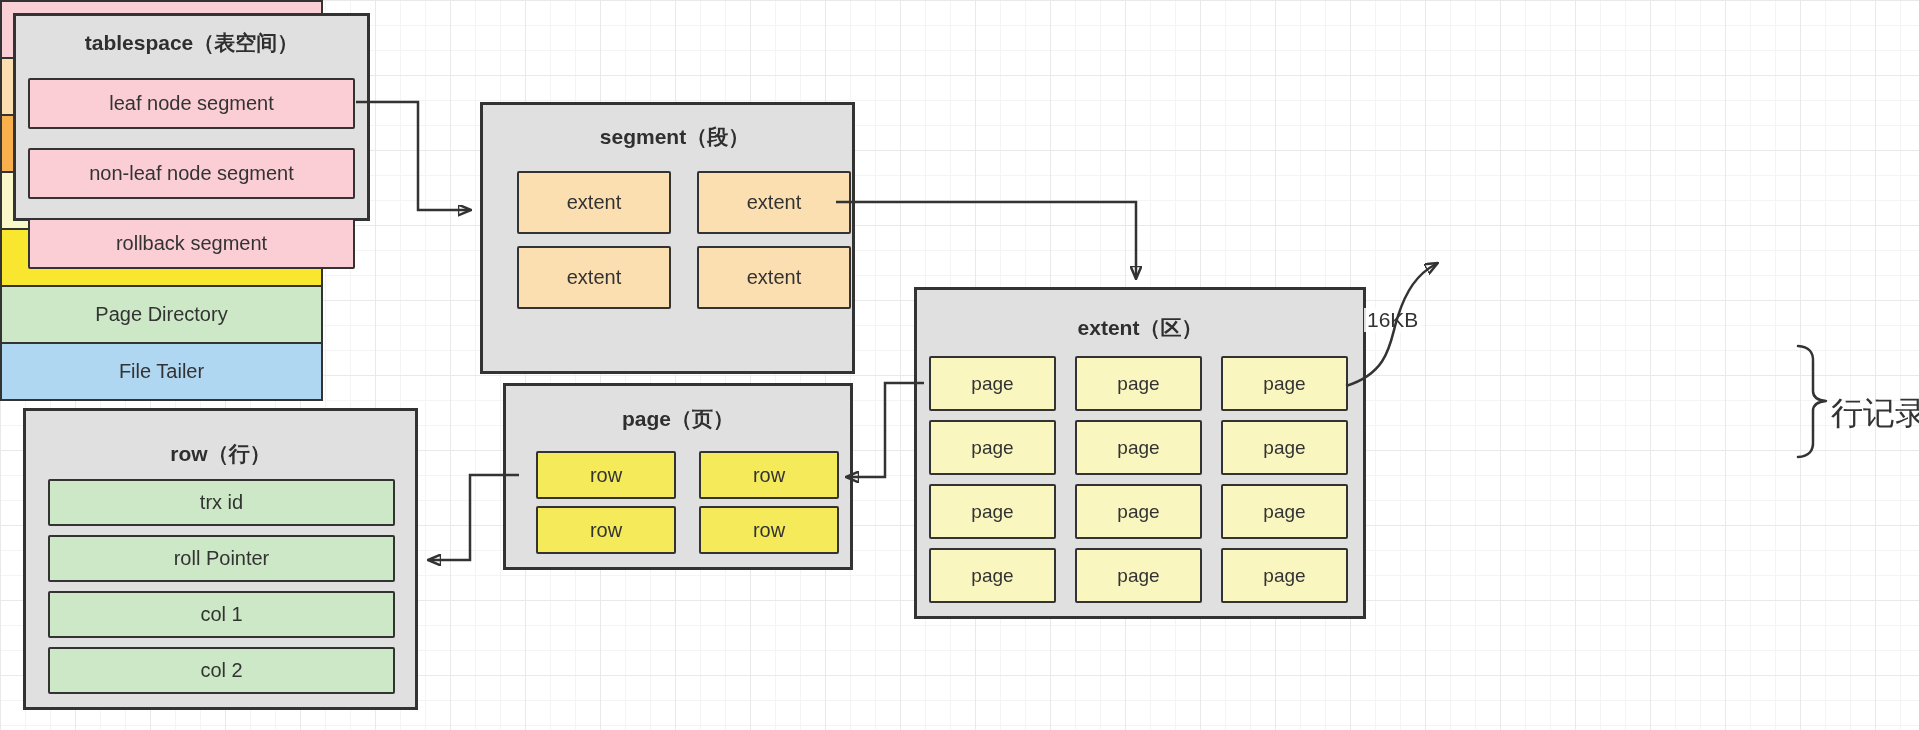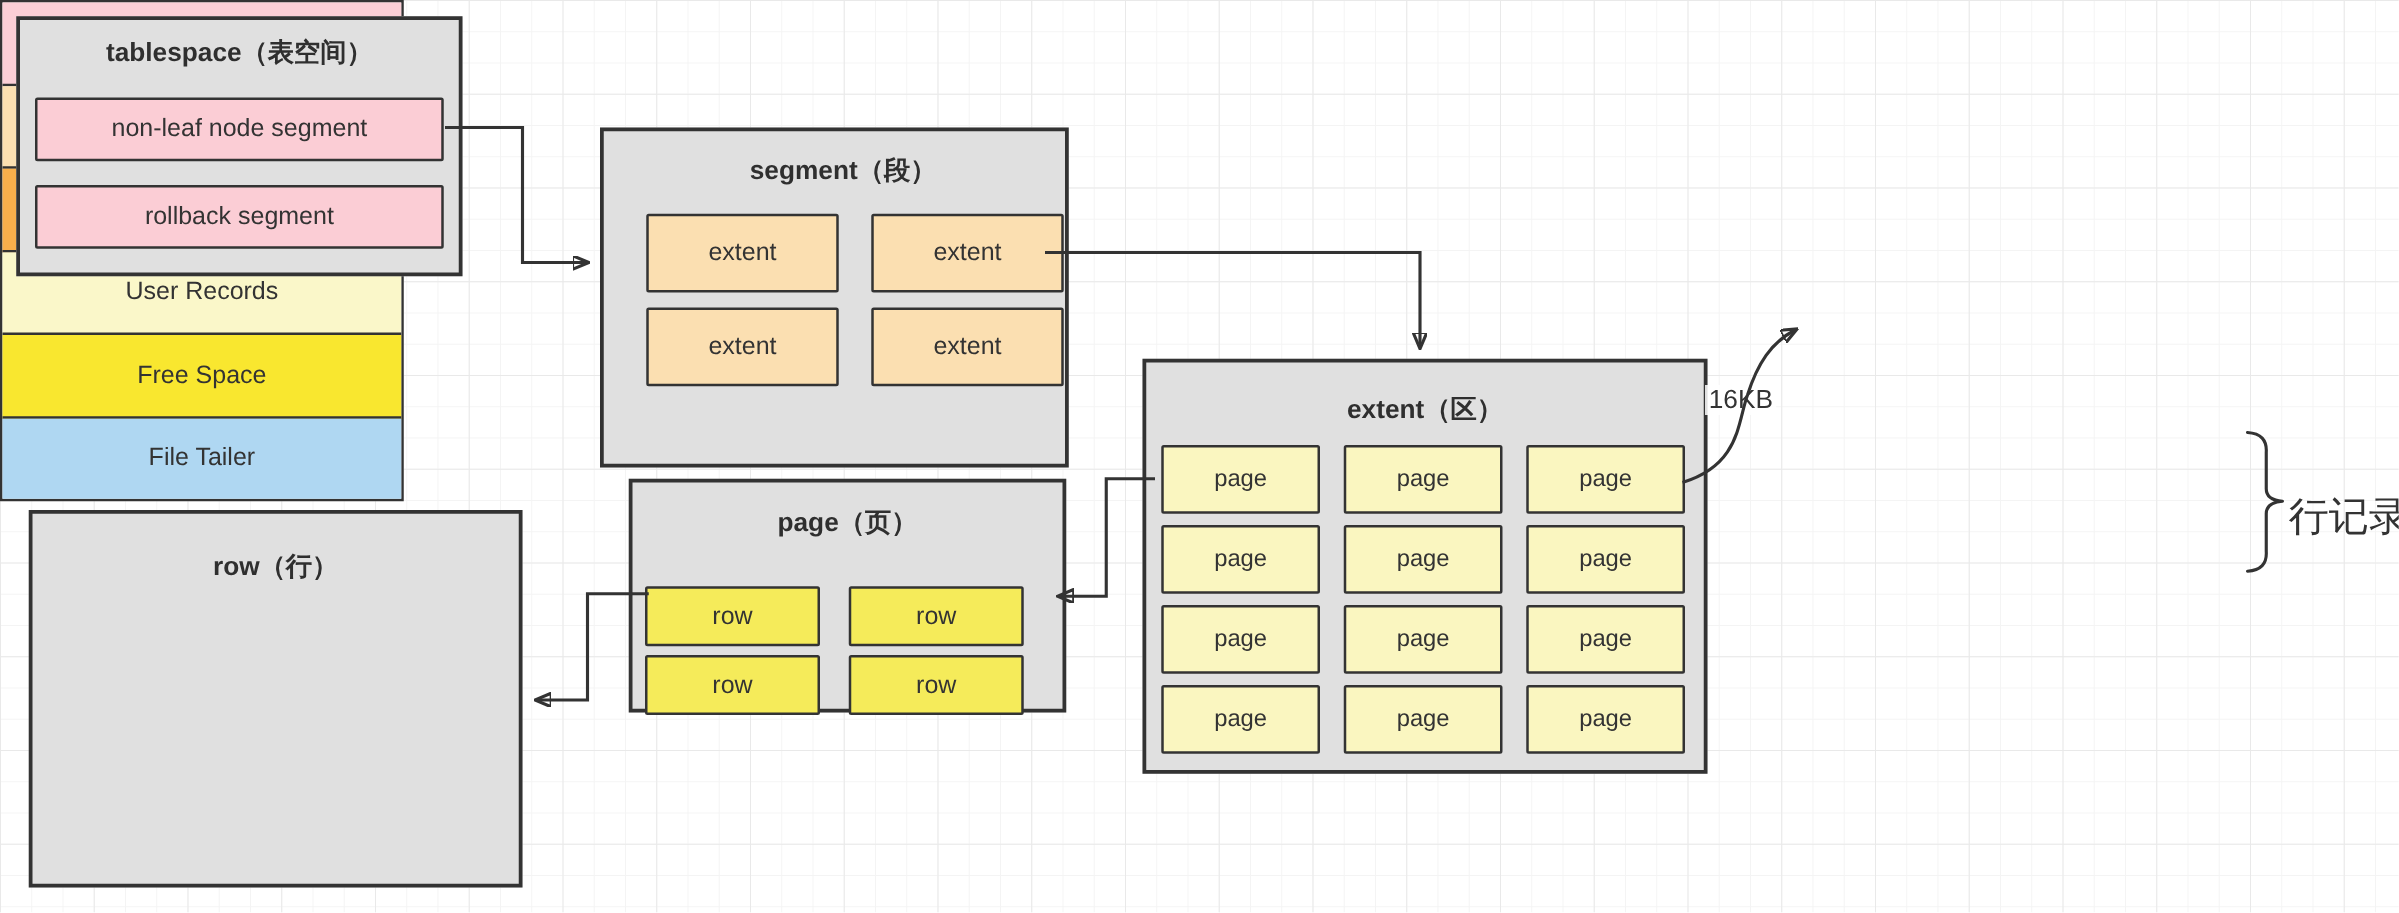--- a/index.html
+++ b/index.html
@@ -45,21 +45,21 @@
   #segment .items{ display:grid; grid-template-columns:154px 154px; column-gap:26px; row-gap:12px; margin-top:20px; padding-left:20px; }
   #segment .cell{ height:63px; }
   
   #extent{ left:914px; top:287px; width:452px; height:332px; }
   #extent .title{ padding-top:24px; }
   #extent .items{ display:grid; grid-template-columns:127px 127px 127px; column-gap:19px; row-gap:9px; margin-top:14px; padding-left:12px; }
   #extent .cell{ height:55px; font-size:19px; }
   
   #page{ left:503px; top:383px; width:350px; height:187px; }
   #page .title{ padding-top:19px; }
-  #page .items{ display:grid; grid-template-columns:140px 140px; column-gap:23px; row-gap:7px; margin-top:36px; padding-left:10px; }
+  #page .items{ display:grid; grid-template-columns:140px 140px; column-gap:23px; row-gap:7px; margin-top:18px; padding-left:30px; }
   #page .cell{ height:48px; }
   
   #row{ left:23px; top:408px; width:395px; height:302px; }
   #row .title{ padding-top:29px; }
   #row .items{ display:flex; flex-direction:column; gap:9px; margin-top:11px; padding:0 20px 0 22px; }
   #row .cell{ height:47px; }
   
   #stack{ left:1444px; top:233px; width:323px; height:401px; border:2px solid #333; display:flex; flex-direction:column; background:#fff; }
   #stack .stack-row{
     flex:1 1 0; display:flex; align-items:center; justify-content:center;
@@ -75,20 +75,21 @@
   #overlay path{ fill:none; stroke:#333; stroke-width:2.5; }
 </style>
 </head>
 <body>
 
 <div id="canvas">
 
   <div class="node" id="tablespace">
     <div class="title">tablespace（表空间）</div>
     <div class="items">
+      <div class="cell" style="background-color: rgb(251, 205, 213);">leaf node segment</div>
       <div class="cell" style="background-color: rgb(251, 205, 213);">non-leaf node segment</div>
       <div class="cell" style="background-color: rgb(251, 205, 213);">rollback segment</div>
     </div>
   </div>
 
   <div class="node" id="segment">
     <div class="title">segment（段）</div>
     <div class="items">
       <div class="cell" style="background-color: rgb(251, 223, 177);">extent</div>
       <div class="cell" style="background-color: rgb(251, 223, 177);">extent</div>
@@ -120,28 +121,35 @@
     <div class="items">
       <div class="cell" style="background-color: rgb(245, 235, 90);">row</div>
       <div class="cell" style="background-color: rgb(245, 235, 90);">row</div>
       <div class="cell" style="background-color: rgb(245, 235, 90);">row</div>
       <div class="cell" style="background-color: rgb(245, 235, 90);">row</div>
     </div>
   </div>
 
   <div class="node" id="row">
     <div class="title">row（行）</div>
+    <div class="items">
+      <div class="cell" style="background-color: rgb(205, 232, 198);">trx id</div>
+      <div class="cell" style="background-color: rgb(205, 232, 198);">roll Pointer</div>
+      <div class="cell" style="background-color: rgb(205, 232, 198);">col 1</div>
+      <div class="cell" style="background-color: rgb(205, 232, 198);">col 2</div>
+    </div>
   </div>
 
   <div id="stack">
     <div class="stack-row" style="background-color: rgb(251, 207, 214);">File Header</div>
     <div class="stack-row" style="background-color: rgb(251, 223, 177);">Page Header</div>
     <div class="stack-row" style="background-color: rgb(249, 175, 75);">Infimum + supremum</div>
     <div class="stack-row" style="background-color: rgb(250, 247, 201);">User Records</div>
     <div class="stack-row" style="background-color: rgb(249, 231, 47);">Free Space</div>
+    <div class="stack-row" style="background-color: rgb(205, 232, 198);">Page Directory</div>
     <div class="stack-row" style="background-color: rgb(175, 215, 242);">File Tailer</div>
   </div>
 
   <div class="anno" id="label-16kb">16KB</div>
   <div class="anno" id="label-rowrecords">行记录</div>
 
   <svg id="overlay" viewBox="0 0 1919 730" xmlns="http://www.w3.org/2000/svg">
     <defs>
       <marker id="ah" markerUnits="userSpaceOnUse" markerWidth="14" markerHeight="12" refX="11" refY="5.5" orient="auto">
         <path d="M0,0 L13,5.5 L0,11 Z" fill="#333" stroke="none"></path>

